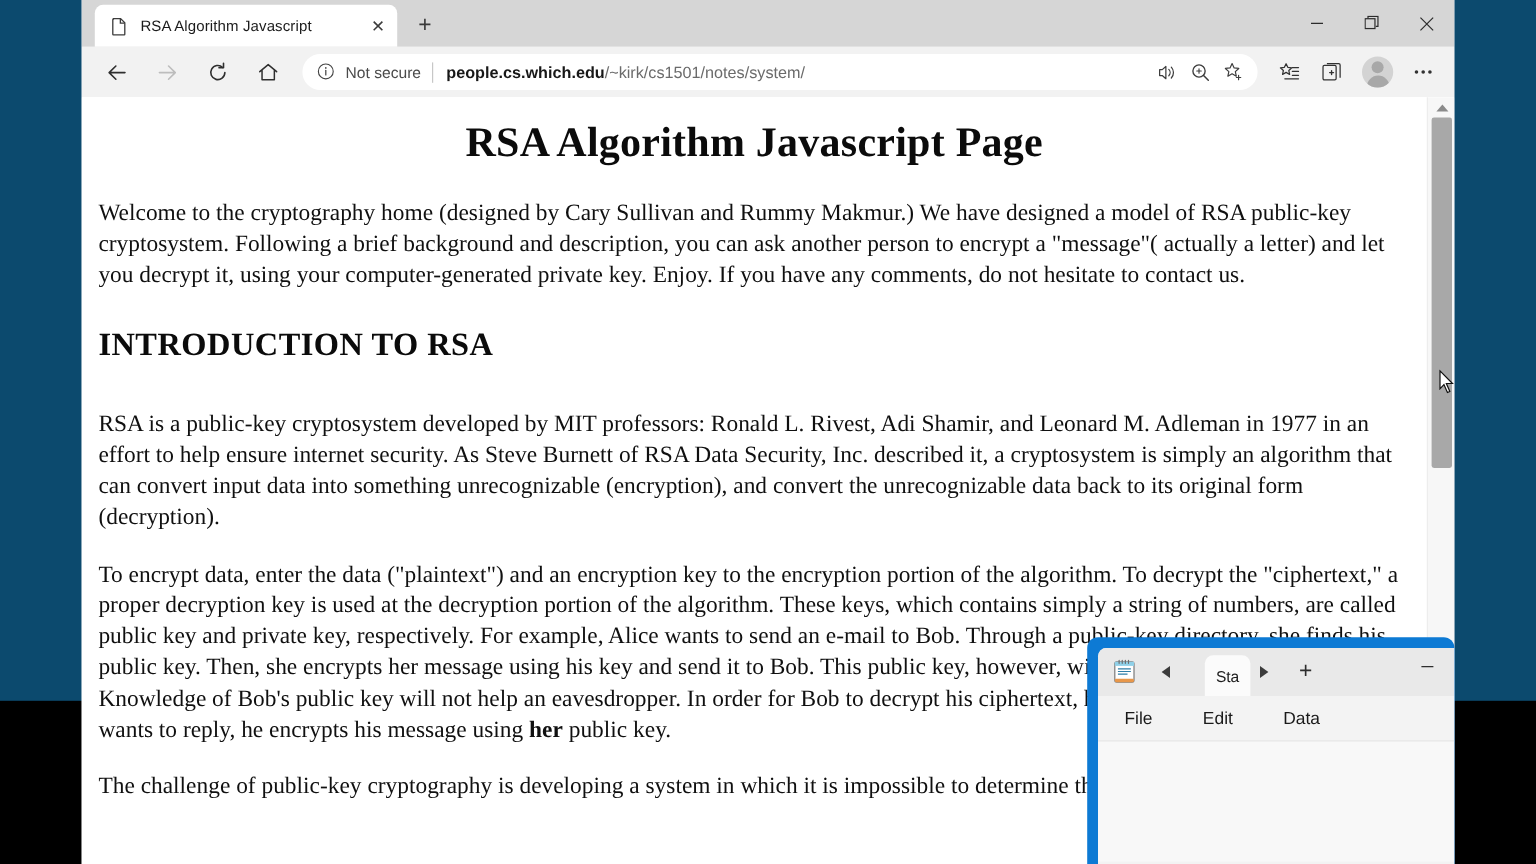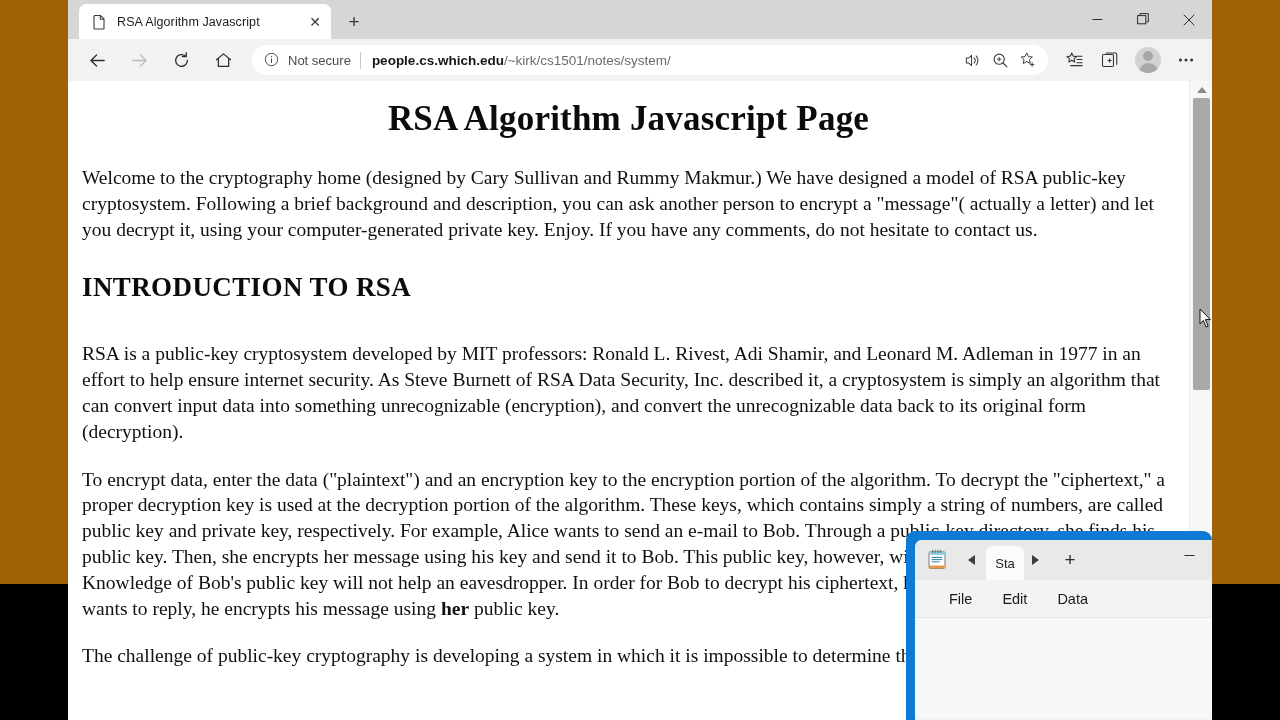--- a/index.html
+++ b/index.html
@@ -9,21 +9,21 @@
     height: 720px;
     overflow: hidden;
     background: #000;
     font-family: "Liberation Sans", sans-serif;
   }
 
   #root {
     position: relative;
     width: 1280px;
     height: 584px;
-    background: #a16207;
+    background: #0c4a6e;
   }
 
   
   .browser {
     position: absolute;
     left: 68px;
     top: 0px;
     width: 1144px;
     height: 720px;
     background: #ffffff;
@@ -369,21 +369,21 @@
     flex: 0 0 auto;
   }
   .np-tri {
     width: 0; height: 0;
     border-top: 5px solid transparent;
     border-bottom: 5px solid transparent;
   }
   .np-tri.left { border-right: 7px solid #3c3c3c; }
   .np-tri.right { border-left: 7px solid #3c3c3c; }
   .np-tab {
-    margin-left: 4px;
+    margin-left: 22px;
     height: 34px;
     min-width: 38px;
     background: #fbfbfb;
     border-radius: 7px 7px 0 0;
     align-self: flex-end;
     display: flex;
     align-items: center;
     justify-content: center;
     padding: 0 6px;
     box-sizing: border-box;
@@ -416,23 +416,24 @@
     display: flex;
     align-items: center;
     justify-content: center;
     color: #2e2e2e;
   }
   .np-menubar {
     height: 38px;
     background: #f3f3f3;
     display: flex;
     align-items: center;
-    padding-left: 24px;
+    padding-left: 12px;
     box-sizing: border-box;
     border-bottom: 1px solid #e4e4e4;
+    gap: 12px;
   }
   .np-menu {
     font-size: 14.5px;
     color: #1a1a1a;
     padding: 4px 10px;
     margin-right: 10px;
     border-radius: 4px;
   }
   .np-body {
     background: #f8f8f8;

